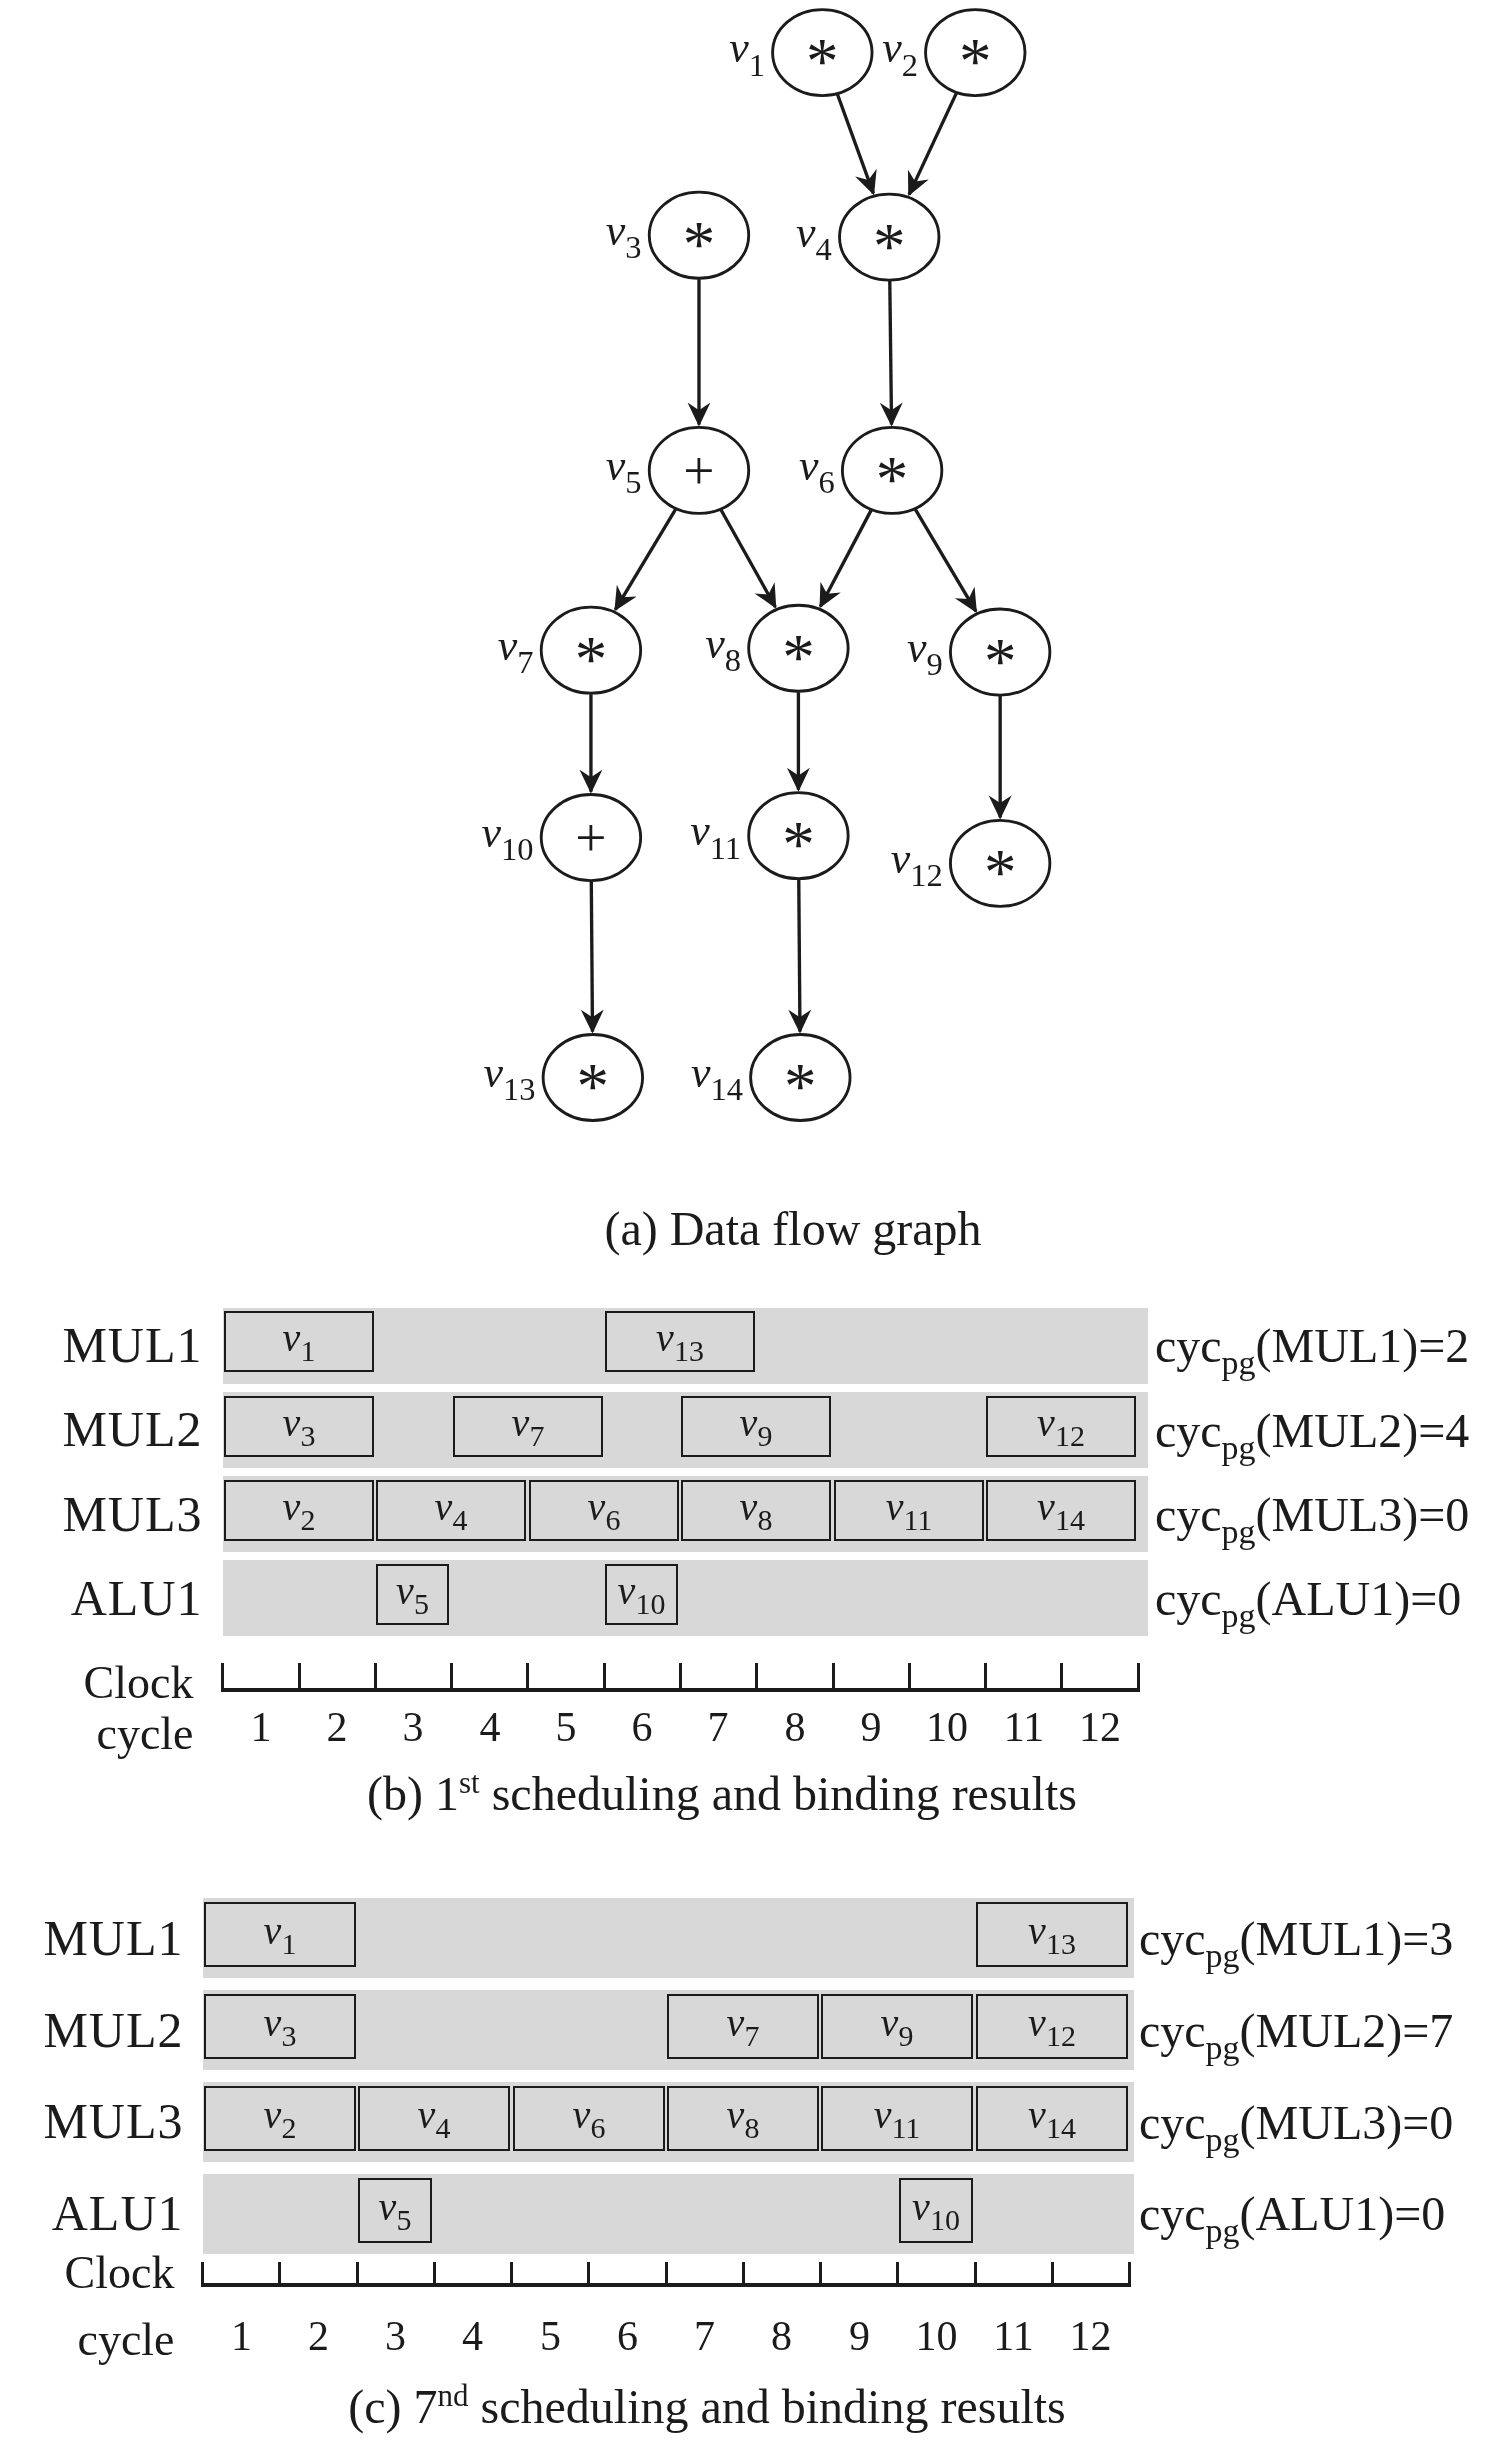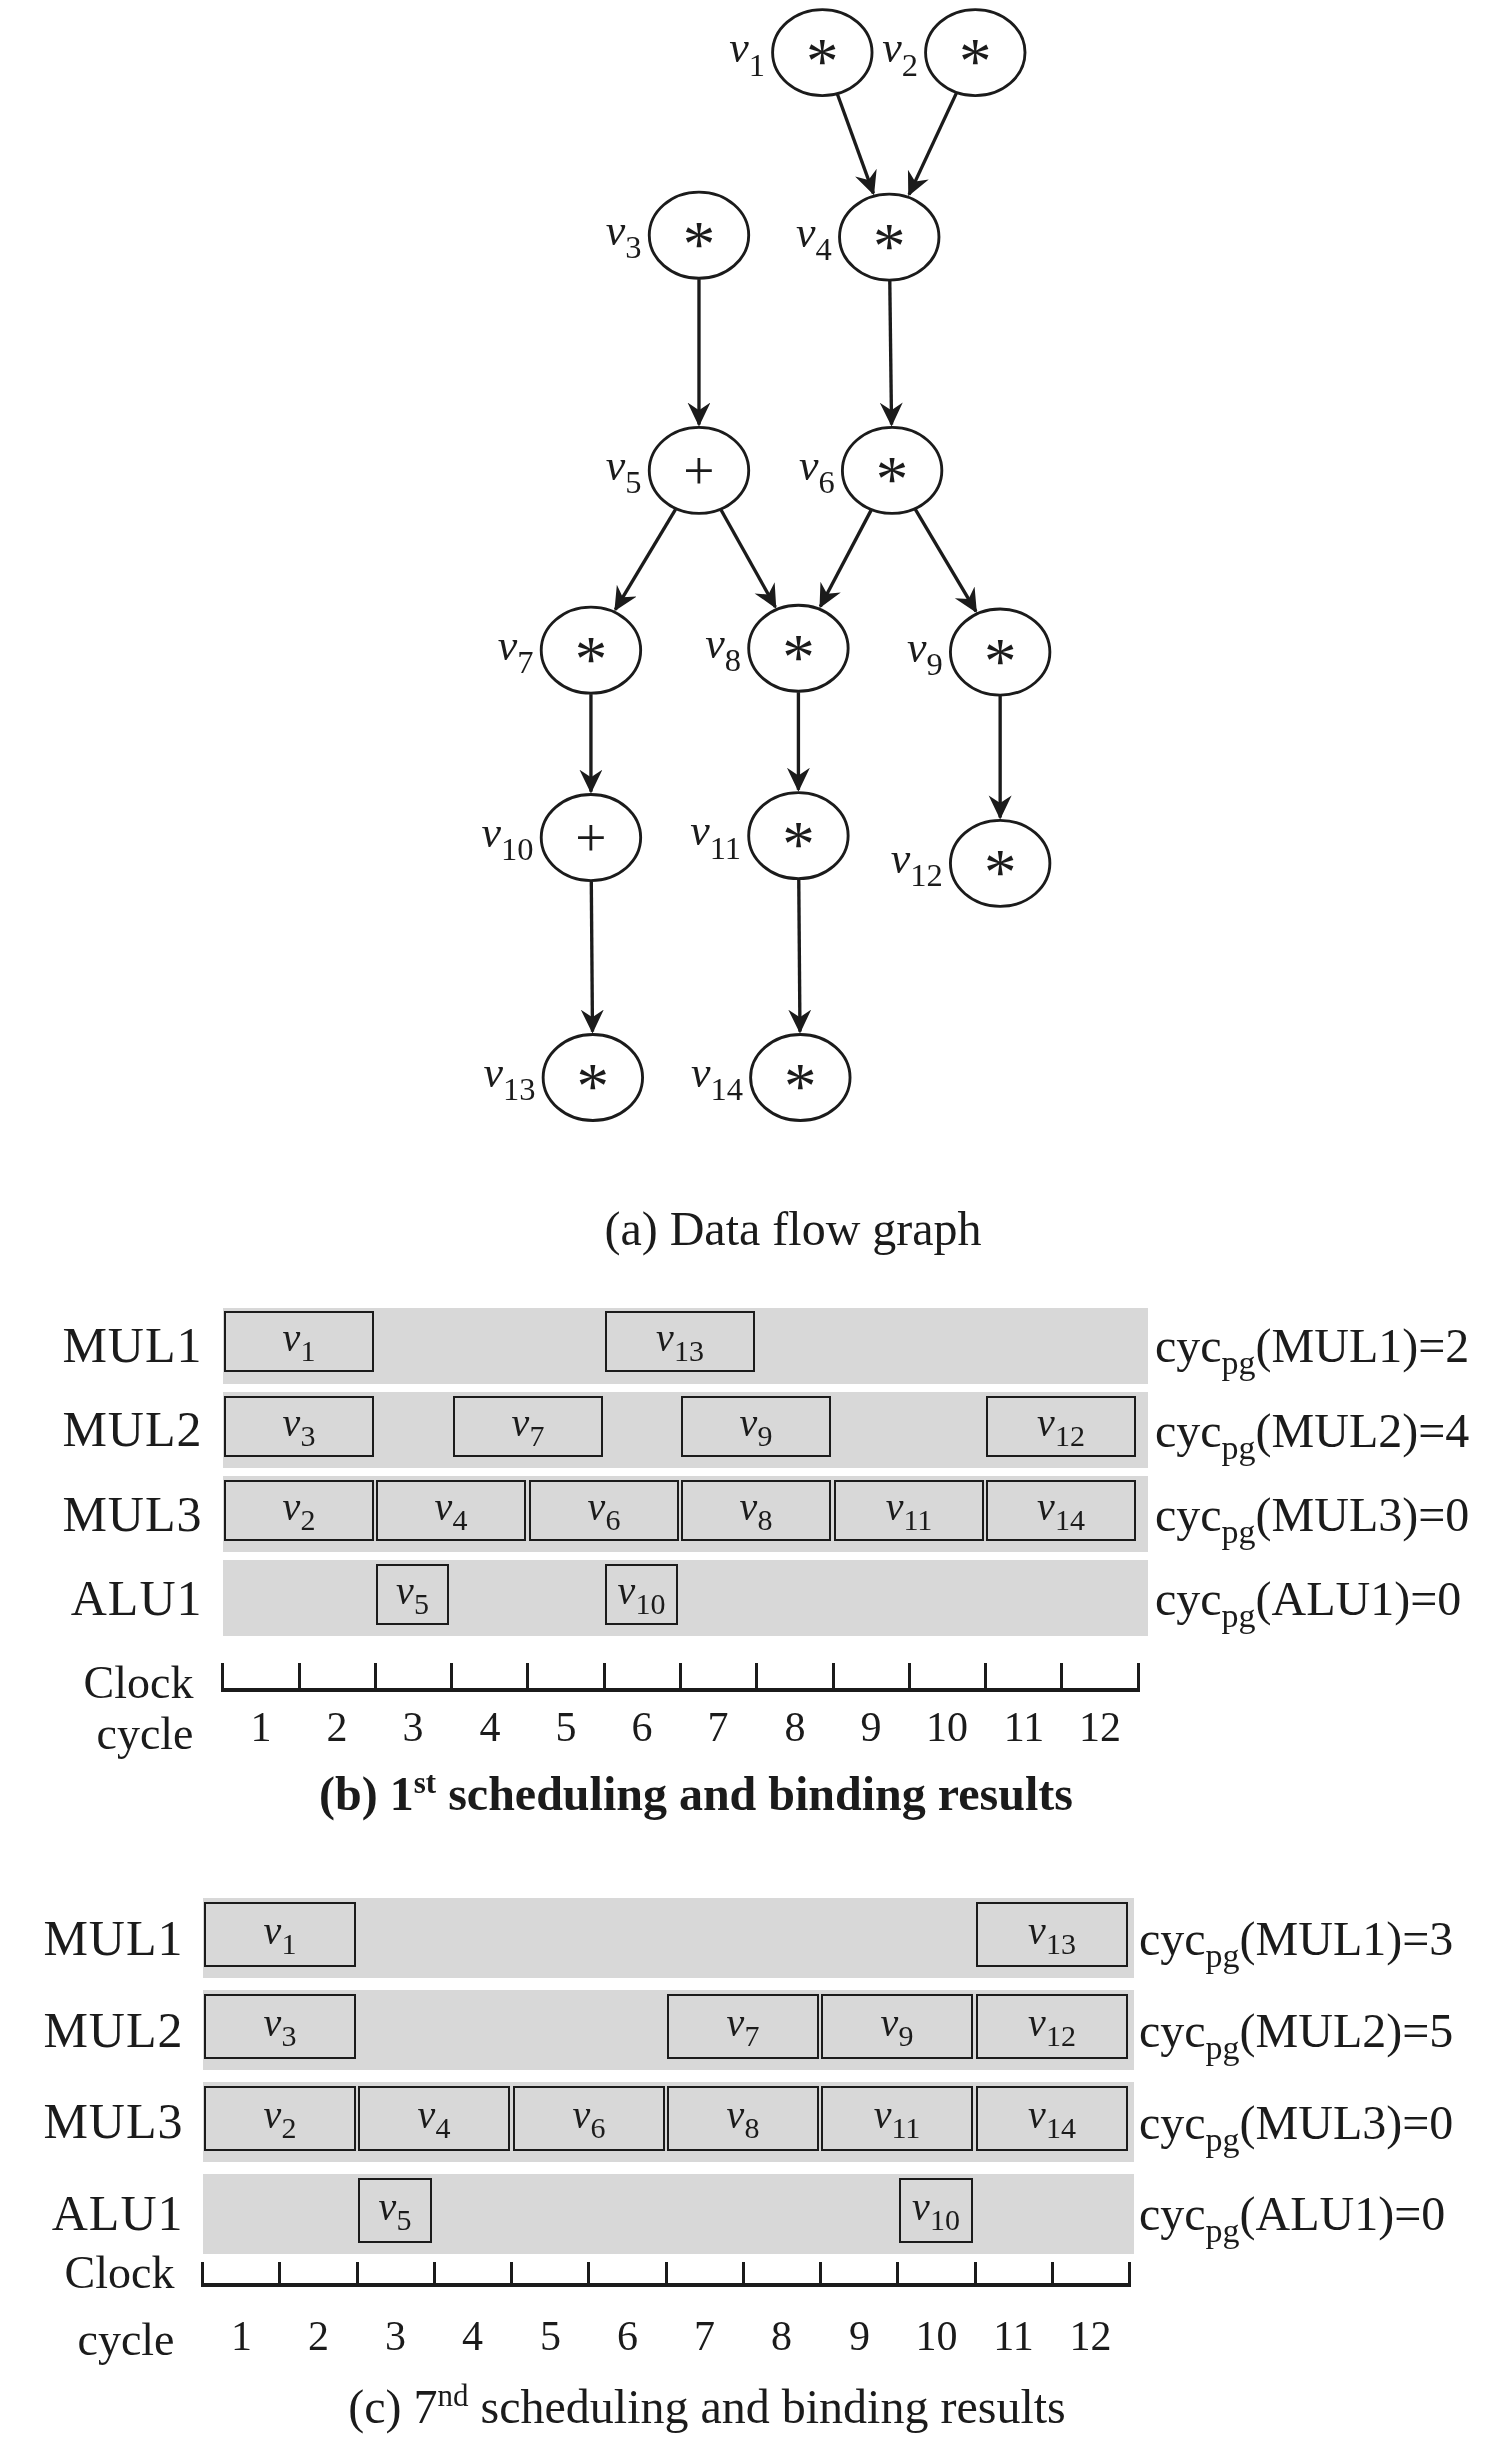--- a/index.html
+++ b/index.html
@@ -194,21 +194,21 @@
       <div class="num" style="left: 528px; top: 1700px; width: 76px; height: 54px; line-height: 54px;">5</div>
       <div class="num" style="left: 604px; top: 1700px; width: 76px; height: 54px; line-height: 54px;">6</div>
       <div class="num" style="left: 680px; top: 1700px; width: 76px; height: 54px; line-height: 54px;">7</div>
       <div class="num" style="left: 757px; top: 1700px; width: 76px; height: 54px; line-height: 54px;">8</div>
       <div class="num" style="left: 833px; top: 1700px; width: 76px; height: 54px; line-height: 54px;">9</div>
       <div class="num" style="left: 909px; top: 1700px; width: 76px; height: 54px; line-height: 54px;">10</div>
       <div class="num" style="left: 986px; top: 1700px; width: 76px; height: 54px; line-height: 54px;">11</div>
       <div class="num" style="left: 1062px; top: 1700px; width: 76px; height: 54px; line-height: 54px;">12</div>
       <div class="axislab" style="left: 11.5px; top: 1654px; width: 182px; height: 57px; line-height: 57px;">Clock</div>
       <div class="axislab" style="left: 11.5px; top: 1705px; width: 182px; height: 57px; line-height: 57px;">cycle</div>
-      <div class="cap" style="left: 8px; top: 1765px; width: 1376px; font-weight: bold;"><span>(b) 1</span><sup>st</sup><span> scheduling and binding results</span></div>
+      <div class="cap" style="left: 34px; top: 1765px; width: 1376px;"><span>(b) 1</span><sup>st</sup><span> scheduling and binding results</span></div>
     </div>
   <div id="sched-c">
       <div class="band" style="left: 203px; top: 1898px; width: 931px; height: 80px;"></div>
       <div class="rowlabel" style="left: 11.5px; top: 1908px; width: 172px; height: 61px; line-height: 61px;">MUL1</div>
       <div class="task" style="left: 204px; top: 1902px; width: 152px; height: 65px;">
         <span><span class="vlab">v</span><span class="vsub">1</span></span>
       </div>
       <div class="task" style="left: 976px; top: 1902px; width: 152px; height: 65px;">
         <span><span class="vlab">v</span><span class="vsub">13</span></span>
       </div>
@@ -220,21 +220,21 @@
       </div>
       <div class="task" style="left: 667px; top: 1994px; width: 152px; height: 65px;">
         <span><span class="vlab">v</span><span class="vsub">7</span></span>
       </div>
       <div class="task" style="left: 821px; top: 1994px; width: 152px; height: 65px;">
         <span><span class="vlab">v</span><span class="vsub">9</span></span>
       </div>
       <div class="task" style="left: 976px; top: 1994px; width: 152px; height: 65px;">
         <span><span class="vlab">v</span><span class="vsub">12</span></span>
       </div>
-      <div class="cyc" style="left: 1139px; top: 1998px; height: 65px; line-height: 65px;"><span>cyc</span><span class="cycsub">pg</span><span>(MUL2)=5</span></div>
+      <div class="cyc" style="left: 1139px; top: 1998px; height: 65px; line-height: 65px;"><span>cyc</span><span class="cycsub">pg</span><span>(MUL2)=7</span></div>
       <div class="band" style="left: 203px; top: 2082px; width: 931px; height: 80px;"></div>
       <div class="rowlabel" style="left: 11.5px; top: 2091px; width: 172px; height: 61px; line-height: 61px;">MUL3</div>
       <div class="task" style="left: 204px; top: 2086px; width: 152px; height: 65px;">
         <span><span class="vlab">v</span><span class="vsub">2</span></span>
       </div>
       <div class="task" style="left: 358px; top: 2086px; width: 152px; height: 65px;">
         <span><span class="vlab">v</span><span class="vsub">4</span></span>
       </div>
       <div class="task" style="left: 513px; top: 2086px; width: 152px; height: 65px;">
         <span><span class="vlab">v</span><span class="vsub">6</span></span>

